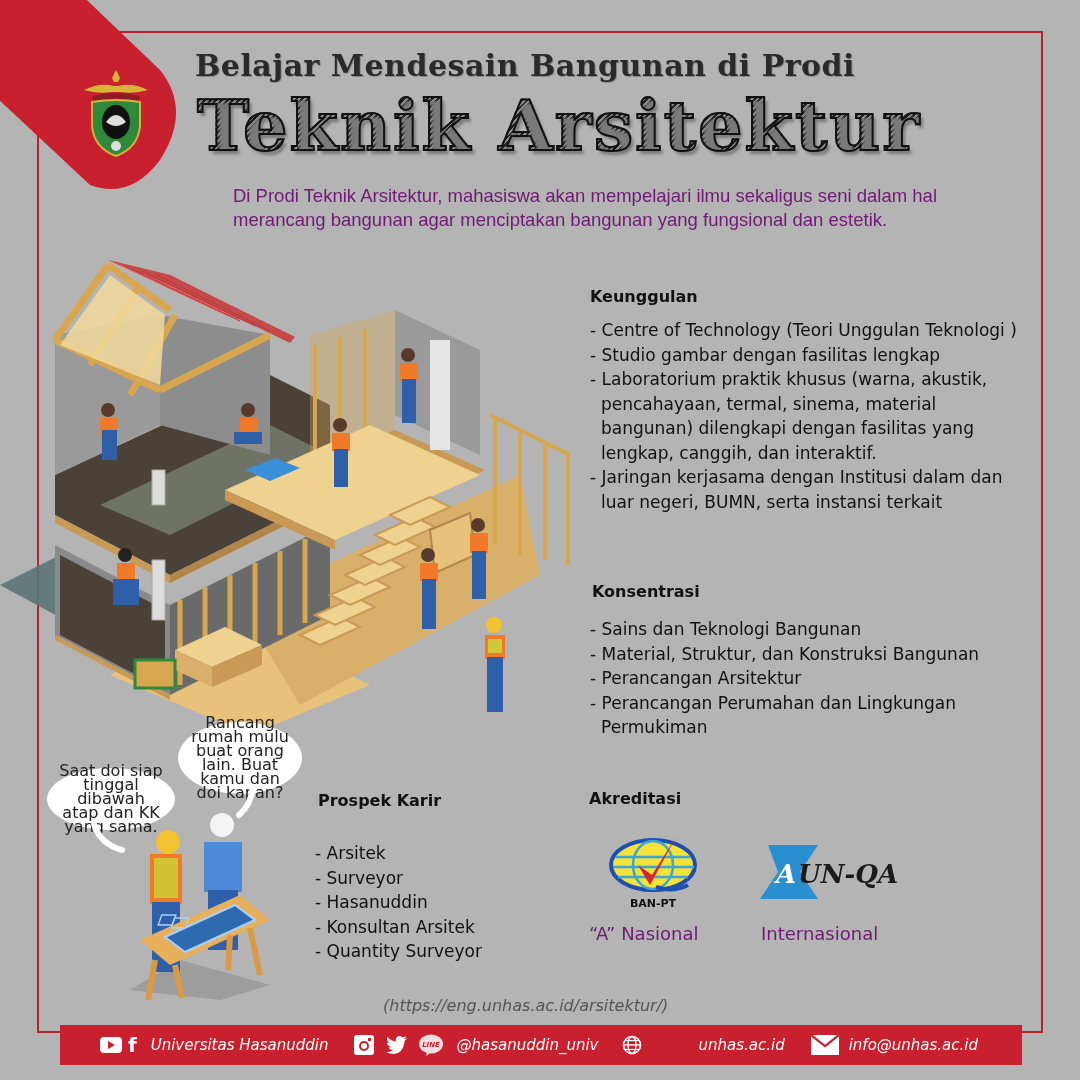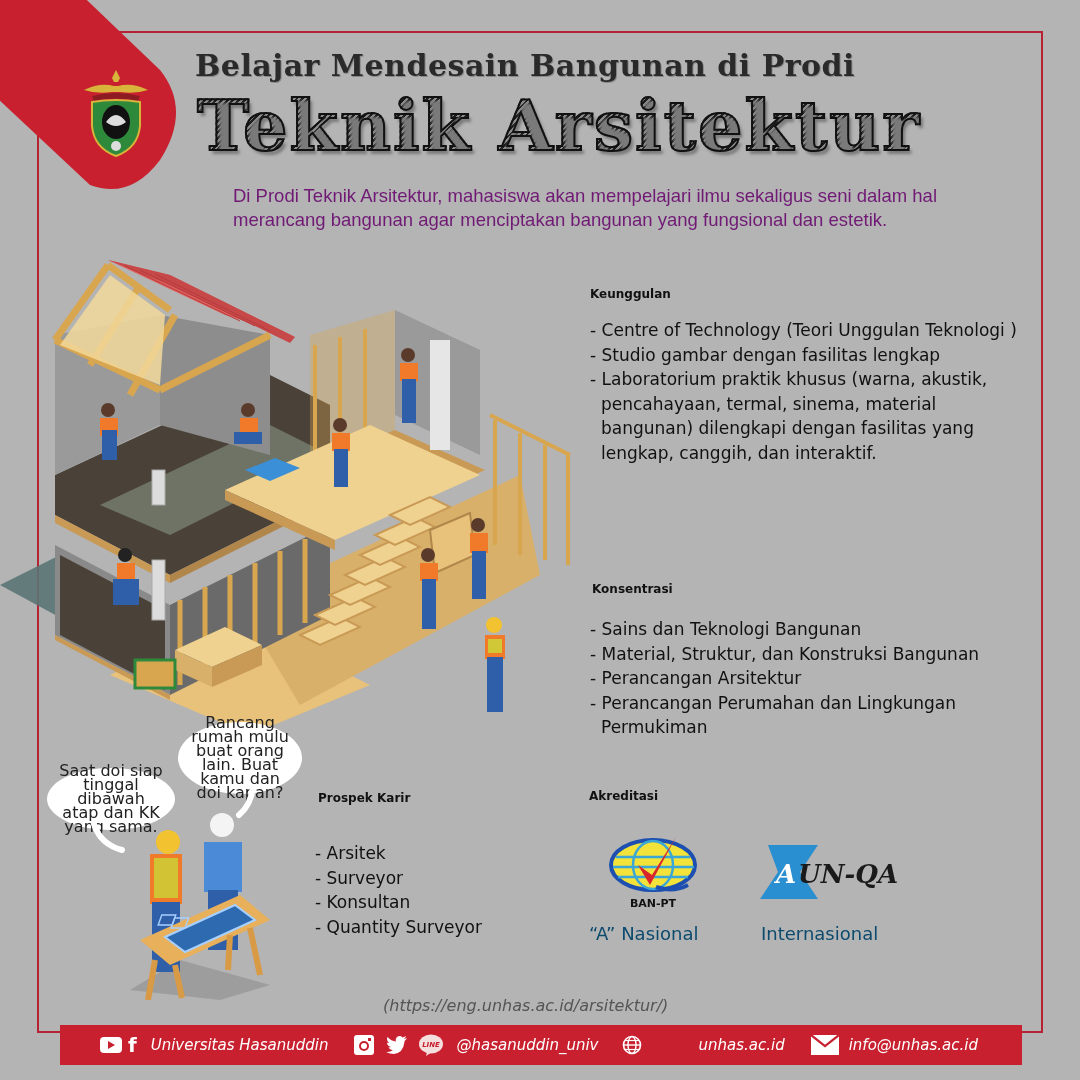--- a/index.html
+++ b/index.html
@@ -5,29 +5,29 @@
   html,body{margin:0;padding:0;}
   body{width:1080px;height:1080px;overflow:hidden;background:#b4b4b4;position:relative;font-family:"DejaVu Sans","Liberation Sans",sans-serif;color:#111;}
   .frame{position:absolute;left:37px;top:31px;width:1006px;height:1002px;border:2px solid #b52231;box-sizing:border-box;}
   .ribbon{position:absolute;left:-70px;top:-40px;width:250px;height:270px;}
   .logo{position:absolute;left:80px;top:68px;width:72px;height:92px;}
   .subtitle{position:absolute;left:195px;top:48px;font-family:"DejaVu Serif","Liberation Serif",serif;font-weight:bold;font-size:30px;color:#2a2a2a;letter-spacing:0.5px;white-space:nowrap;text-shadow:1px 1px 0 #8a8a8a;}
   .title{position:absolute;left:197px;top:84px;font-family:"DejaVu Serif","Liberation Serif",serif;font-weight:bold;font-size:70px;color:#3a3a3a;letter-spacing:2px;white-space:nowrap;
     -webkit-text-stroke:2px #111;text-shadow:3px 4px 3px #7a7a7a;
     background:repeating-linear-gradient(135deg,#1a1a1a 0 2px,#8c8c8c 2px 4px);-webkit-background-clip:text;background-clip:text;-webkit-text-fill-color:transparent;}
   .intro{position:absolute;left:197px;top:184px;width:720px;font-family:"Liberation Sans",sans-serif;font-size:18.5px;line-height:24px;color:#701a75;margin-left:36px;}
-  .section-h{position:absolute;font-family:"DejaVu Sans",sans-serif;font-weight:bold;font-size:12px;color:#111;}
+  .section-h{position:absolute;font-family:"DejaVu Sans",sans-serif;font-weight:bold;font-size:16px;color:#111;}
   .list{position:absolute;font-family:"DejaVu Sans",sans-serif;font-size:17px;line-height:24.5px;color:#111;margin:0;padding:0;list-style:none;}
   .list li{padding-left:11px;text-indent:-11px;}
   .list li::before{content:"- ";}
   .illus{position:absolute;left:0;top:255px;width:590px;height:480px;}
   .bubble{position:absolute;background:#fff;border-radius:50%;font-family:"DejaVu Sans",sans-serif;font-size:16px;line-height:14px;text-align:center;color:#222;display:flex;align-items:center;justify-content:center;}
   .workers{position:absolute;left:110px;top:810px;width:180px;height:190px;}
   .acc-logo{position:absolute;}
-  .acc-label{position:absolute;font-family:"DejaVu Sans",sans-serif;font-size:18px;color:#0c4a6e;}
+  .acc-label{position:absolute;font-family:"DejaVu Sans",sans-serif;font-size:18px;color:#701a75;}
   .url{position:absolute;left:383px;top:996px;font-family:"DejaVu Sans",sans-serif;font-style:italic;font-size:16px;color:#555;}
   .footer{position:absolute;left:60px;top:1025px;width:962px;height:40px;background:#c8202f;display:flex;align-items:center;color:#fff;font-family:"DejaVu Sans",sans-serif;font-style:italic;font-size:15px;}
   .footer .ic{display:inline-flex;align-items:center;justify-content:center;}
   .footer .grp{display:flex;align-items:center;}
 </style>
 </head>
 <body>
 
 <div class="frame"></div>
 
@@ -218,35 +218,37 @@
       <line x1="140" y1="118" x2="150" y2="165"></line>
       <line x1="120" y1="125" x2="118" y2="160"></line>
     </g>
 </svg>
 
 <div class="section-h" style="left:590px;top:287px;">Keunggulan</div>
 <ul class="list" style="left:590px;top:318px;width:440px;">
   <li>Centre of Technology (Teori Unggulan Teknologi )</li>
   <li>Studio gambar dengan fasilitas lengkap</li>
   <li>Laboratorium praktik khusus (warna, akustik, pencahayaan, termal, sinema, material bangunan) dilengkapi dengan fasilitas yang lengkap, canggih, dan interaktif.</li>
+  <li>Jaringan kerjasama dengan Institusi dalam dan luar negeri, BUMN, serta instansi terkait</li>
 </ul>
 
 <div class="section-h" style="left:592px;top:582px;">Konsentrasi</div>
 <ul class="list" style="left:590px;top:617px;width:440px;">
   <li>Sains dan Teknologi Bangunan</li>
   <li>Material, Struktur, dan Konstruksi Bangunan</li>
   <li>Perancangan Arsitektur</li>
   <li>Perancangan Perumahan dan Lingkungan Permukiman</li>
 </ul>
 
 <div class="section-h" style="left:318px;top:791px;">Prospek Karir</div>
 <ul class="list" style="left:315px;top:829px;width:220px;margin-top:12px;">
   <li>Arsitek</li>
   <li>Surveyor</li>
-  <li>Konsultan</li>
+  <li>Hasanuddin</li>
+  <li>Konsultan Arsitek</li>
   <li>Quantity Surveyor</li>
 </ul>
 
 <div class="section-h" style="left:589px;top:789px;">Akreditasi</div>
 <svg class="acc-logo" style="left:608px;top:835px;" width="95" height="75" viewBox="0 0 95 75">
   <ellipse cx="45" cy="30" rx="42" ry="25" fill="#f2e23a" stroke="#1c4fb0" stroke-width="4"></ellipse>
   <g stroke="#3aa7d6" stroke-width="2.5">
       <line x1="8" y1="22" x2="82" y2="22"></line>
       <line x1="5" y1="32" x2="86" y2="32"></line>
       <line x1="10" y1="42" x2="80" y2="42"></line>

